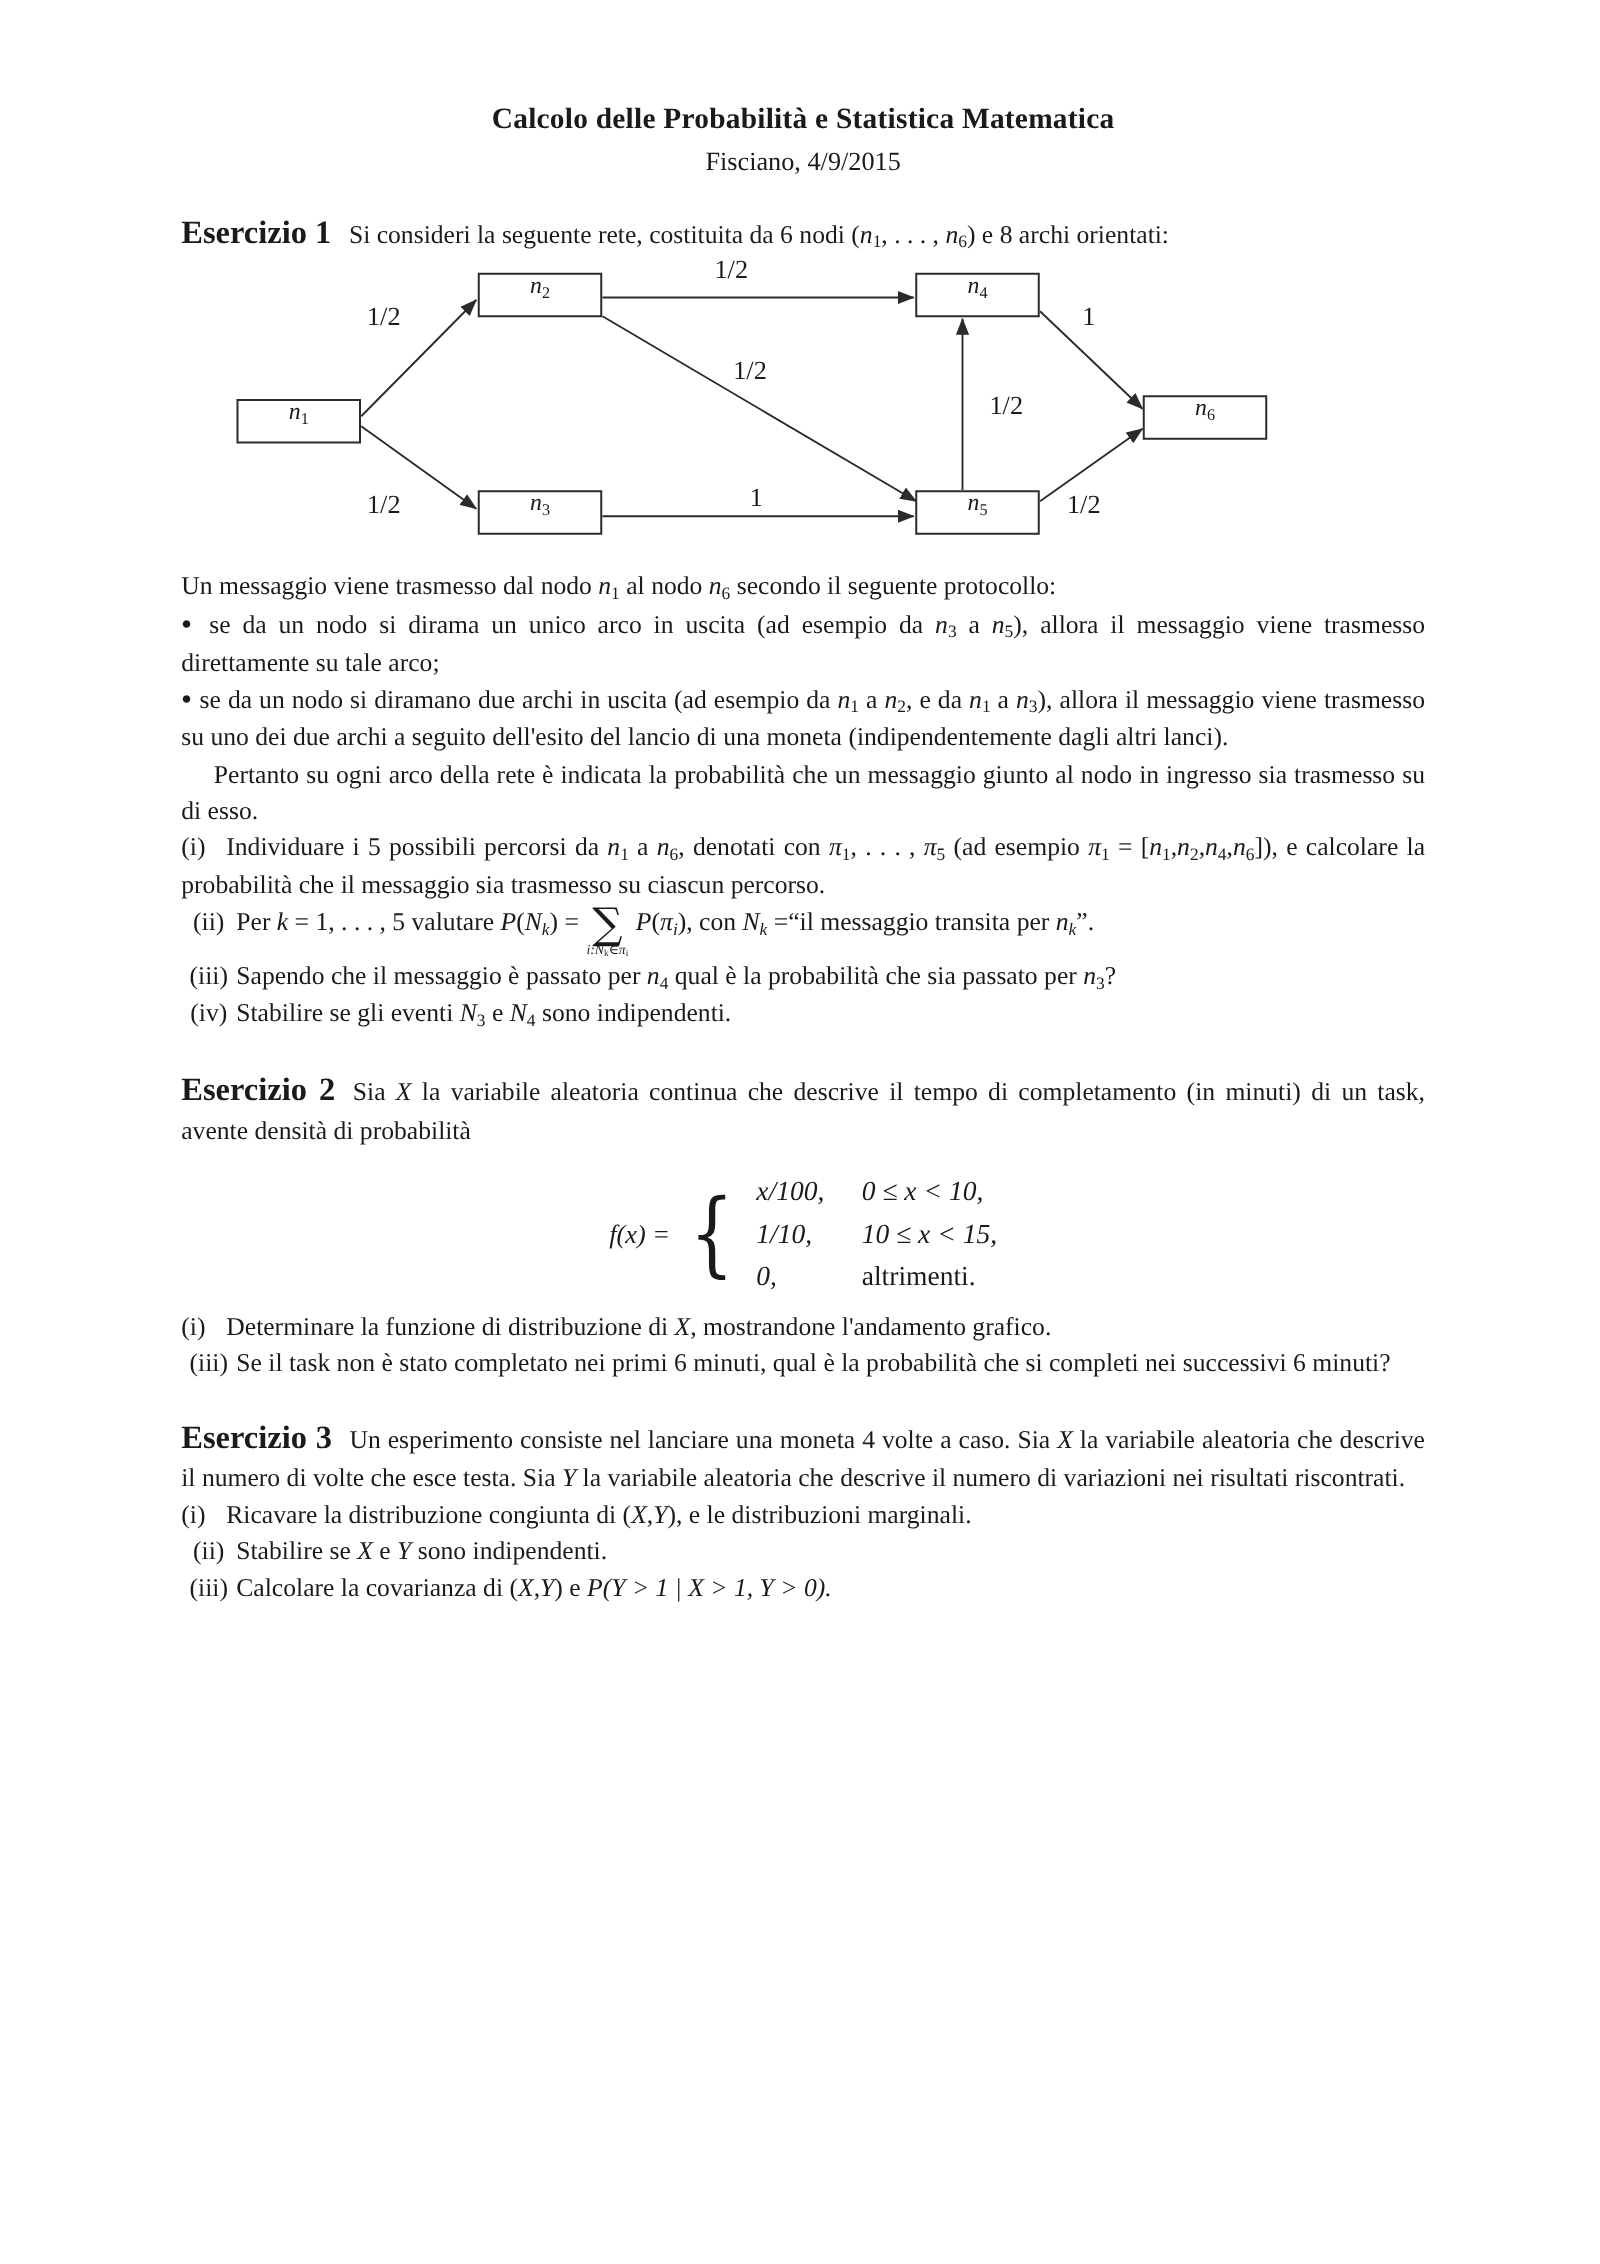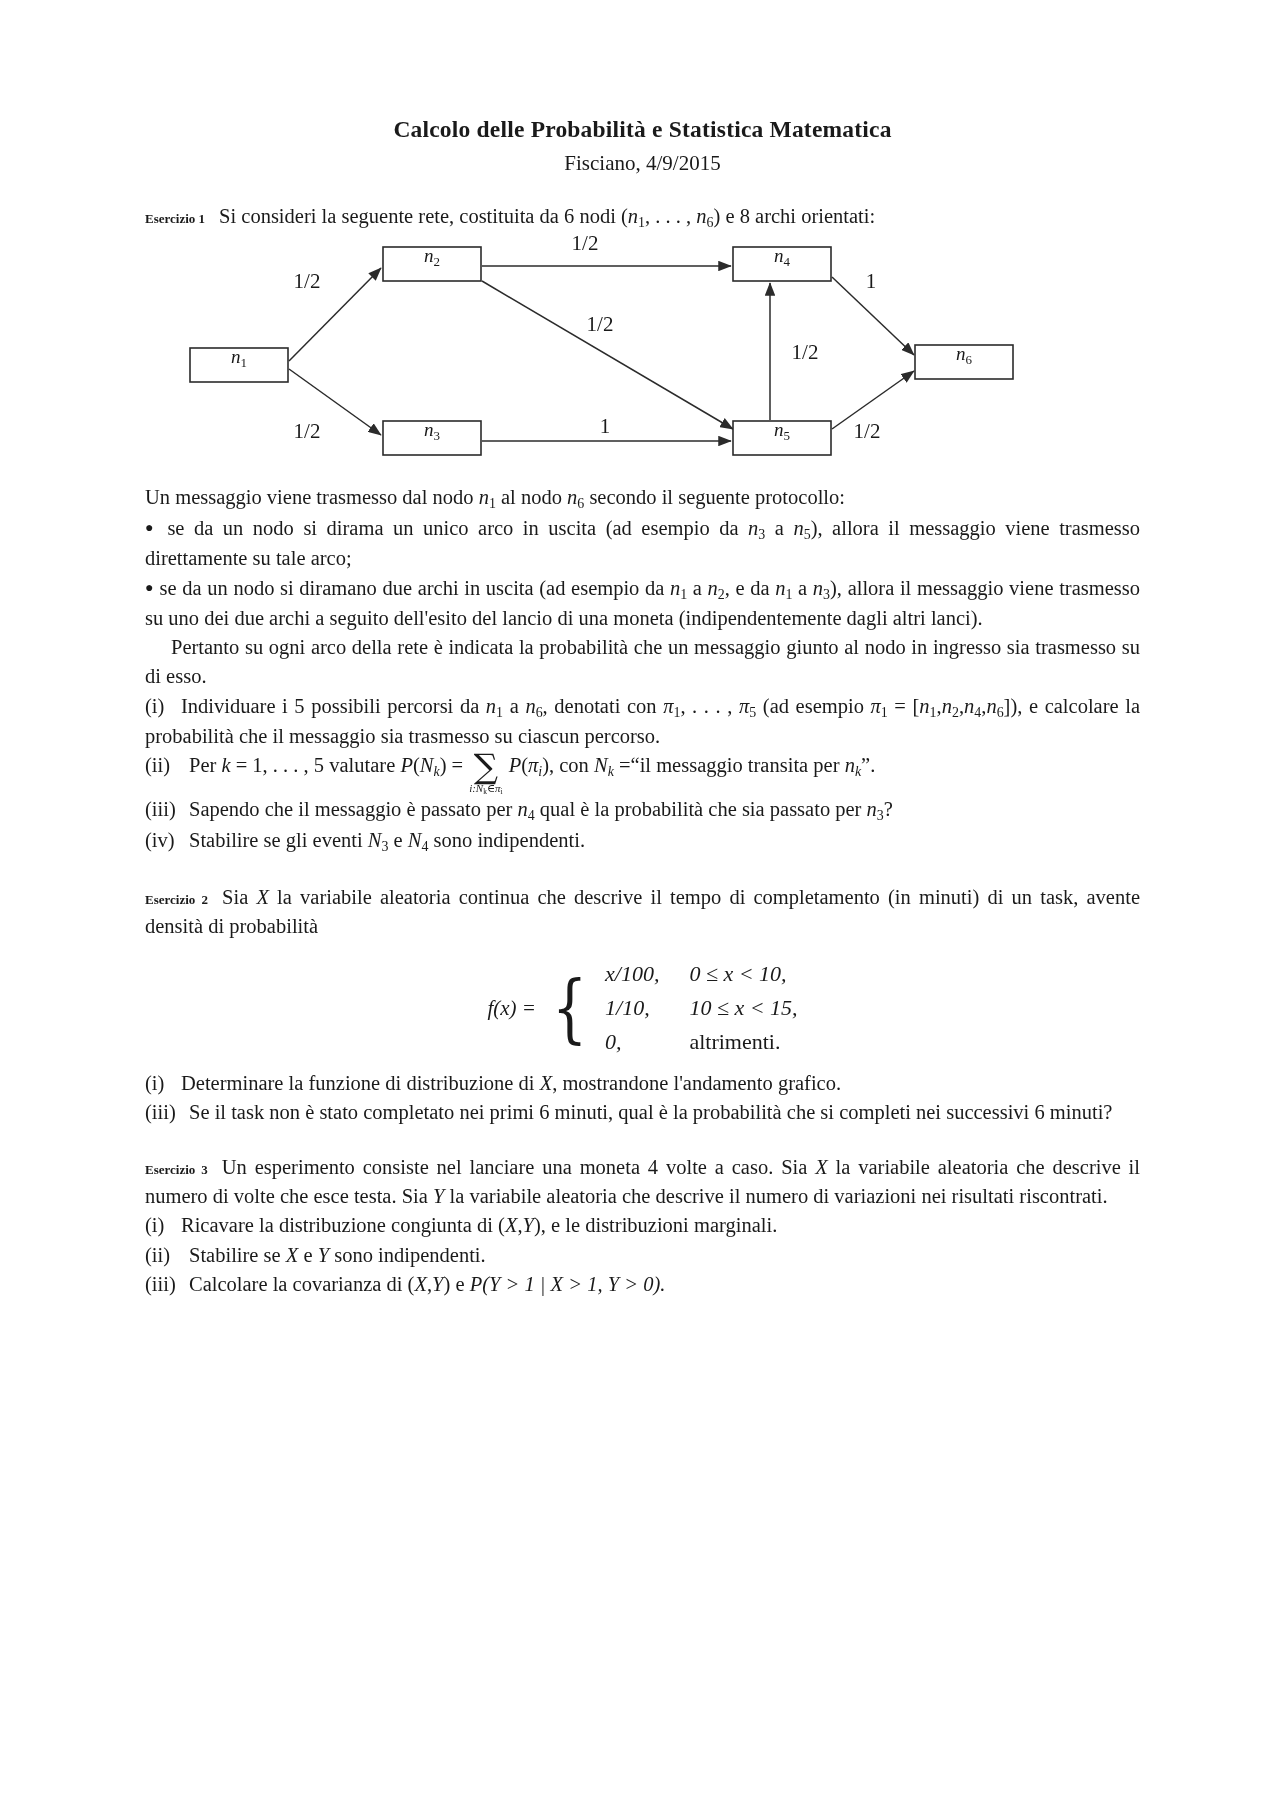--- a/index.html
+++ b/index.html
@@ -28,21 +28,21 @@
     top: 0;
     width: 995px;
   }
   
   .doc-title {
     text-align: center;
     font-weight: bold;
     font-size: 23.5px;
     letter-spacing: 0.2px;
     margin: 0;
-    padding-top: 115px;
+    padding-top: 81px;
     line-height: 1.2;
   }
   .doc-subtitle {
     text-align: center;
     font-size: 21px;
     margin: 0;
     padding-top: 8px;
     line-height: 1.2;
   }
 
@@ -51,26 +51,26 @@
     font-size: 20.5px;
     line-height: 1.42;
     text-align: justify;
     margin: 0;
   }
   .para.nojust { text-align: left; }
   .gap-lg { height: 26px; }
   .gap-md { height: 15px; }
   .ex-label {
     font-weight: bold;
-    font-size: 13px;
+    font-size: 26px;
   }
   .indent { display: inline-block; width: 26px; }
   .spacer-inline { display: inline-block; width: 14px; }
   .itm { display: inline-block; min-width: 36px; }
-  .itm-wide { display: inline-block; min-width: 44px; }
+  .itm-wide { display: inline-block; min-width: 44px; text-align: center; }
 
   
   .mi { font-family: "Liberation Serif", serif; font-style: italic; }
   .mr { font-family: Liberation Serif, serif; font-style: normal; }
   sub.sb { font-size: 0.68em; font-style: normal; vertical-align: -0.28em; }
   sub.sbi { font-size: 0.68em; font-style: italic; vertical-align: -0.28em; }
   .bullet { font-size: 14px; vertical-align: 0.18em; }
 
   
   .sumblk {

